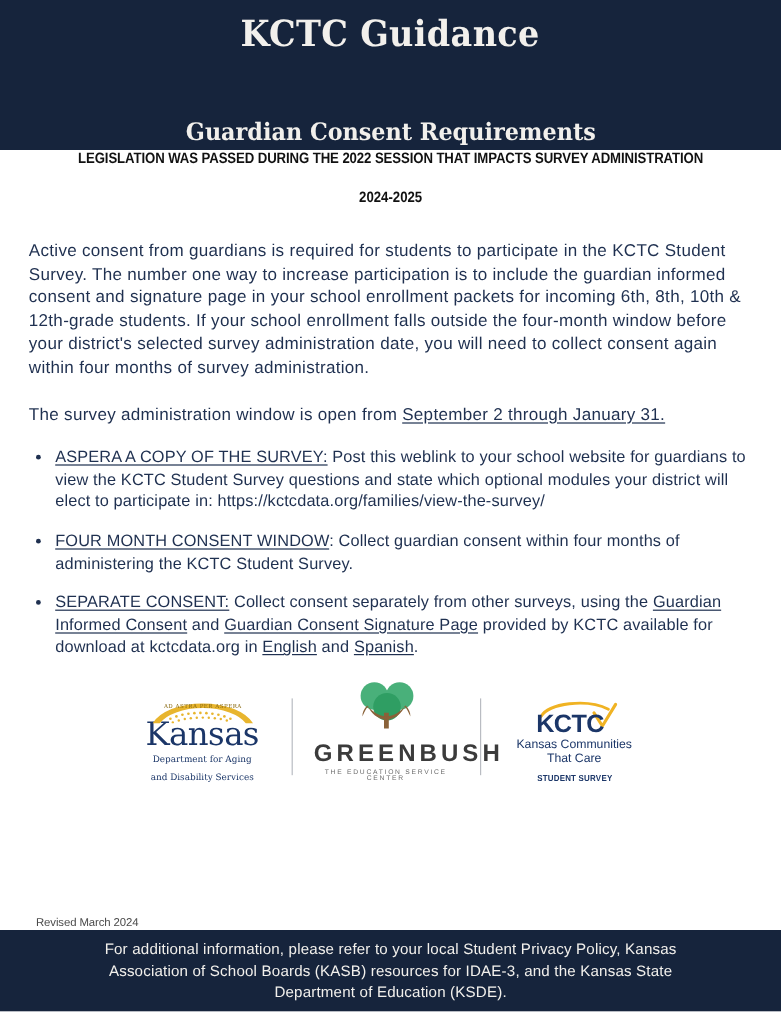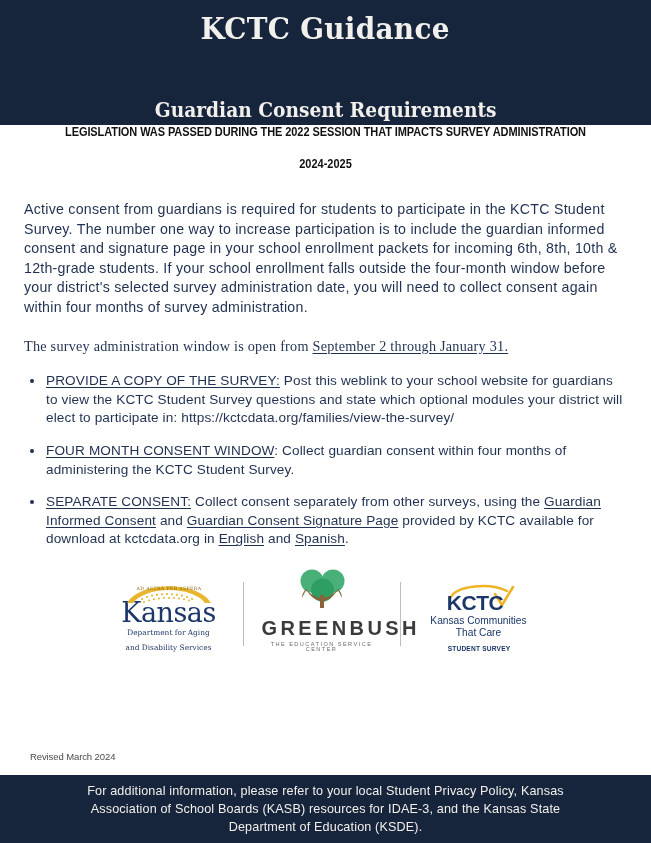--- a/index.html
+++ b/index.html
@@ -91,21 +91,21 @@
 
   .para {
     color: #1f3050;
     font-size: 14.2px;
     line-height: 19.6px;
     letter-spacing: 0.25px;
     margin: 0;
     padding: 0 8px 0 8px;
   }
   .para-main { margin-top: 28px; }
-  .para-window { margin-top: 19px; font-family: Liberation Serif, serif; }
+  .para-window { margin-top: 19px; }
 
   .u { text-decoration: underline; text-underline-offset: 2px; }
 
   ul.bullets {
     list-style: none;
     margin: 16px 0 0 0;
     padding: 0 8px 0 8px;
   }
   ul.bullets > li {
     position: relative;
@@ -210,21 +210,21 @@
     color: #1b3668;
     letter-spacing: 0.2px;
     margin-top: 5px;
     transform: scaleX(0.92);
   }
 
   
   .revised {
     position: absolute;
     left: 30px;
-    bottom: 13px;
+    bottom: 0;
     font-family: "Liberation Sans", sans-serif;
     font-size: 9.5px;
     color: #4a4a4a;
     letter-spacing: -0.1px;
   }
 
   
   .footer {
     background: #16243c;
     flex: 0 0 68px;
@@ -258,21 +258,21 @@
     <div class="legislation-block">
       <span class="legislation-line">LEGISLATION WAS PASSED DURING THE 2022 SESSION THAT IMPACTS SURVEY ADMINISTRATION</span>
       <span class="legislation-years">2024-2025</span>
     </div>
 
     <p class="para para-main">Active consent from guardians is required for students to participate in the KCTC Student Survey. The number one way to increase participation is to include the guardian informed consent and signature page in your school enrollment packets for incoming 6th, 8th, 10th &amp; 12th-grade students. If your school enrollment falls outside the four-month window before your district's selected survey administration date, you will need to collect consent again within four months of survey administration.</p>
 
     <p class="para para-window"><span>The survey administration window is open from </span><span class="u">September 2 through January 31.</span></p>
 
     <ul class="bullets">
-      <li><span class="u">PROVIDE A COPY OF THE SURVEY:</span><span> Post this weblink to your school website for guardians to view the KCTC Student Survey questions and state which optional modules your district will elect to participate in: https://kctcdata.org/families/view-the-survey/</span></li>
+      <li><span class="u">ASPERA A COPY OF THE SURVEY:</span><span> Post this weblink to your school website for guardians to view the KCTC Student Survey questions and state which optional modules your district will elect to participate in: https://kctcdata.org/families/view-the-survey/</span></li>
       <li><span class="u">FOUR MONTH CONSENT WINDOW</span><span>: Collect guardian consent within four months of administering the KCTC Student Survey.</span></li>
       <li><span class="u">SEPARATE CONSENT:</span><span> Collect consent separately from other surveys, using the </span><span class="u">Guardian Informed Consent</span><span> and </span><span class="u">Guardian Consent Signature Page</span><span> provided by KCTC available for download at kctcdata.org in </span><span class="u">English</span><span> and </span><span class="u">Spanish</span><span>.</span></li>
     </ul>
 
     <div class="logos">
 
       <div class="logo-cell">
         <div class="kansas-wrap">
           <div class="kansas-arc">
             <svg width="112" height="21" viewBox="0 0 112 21">

